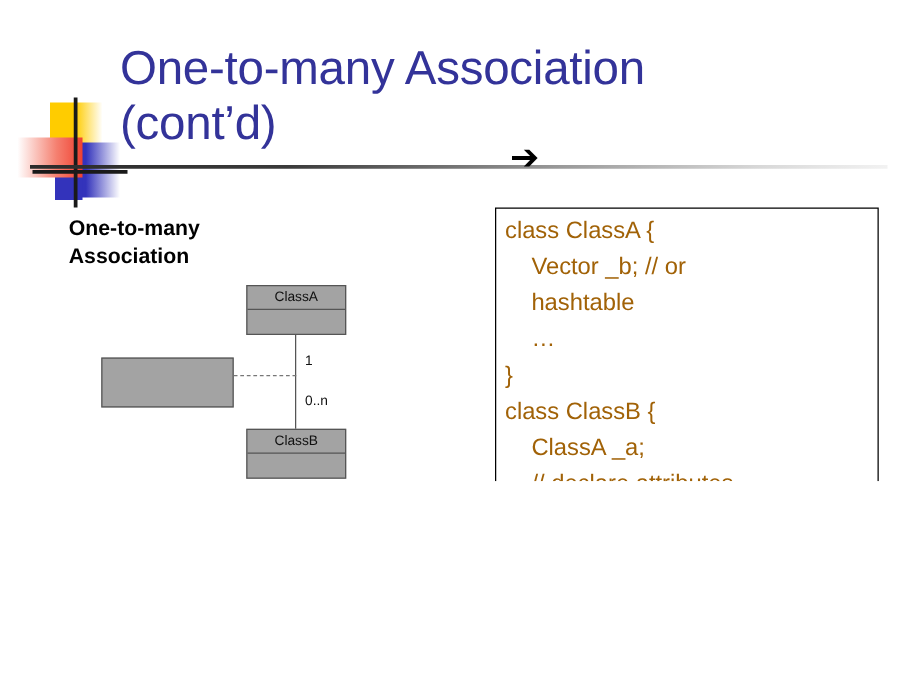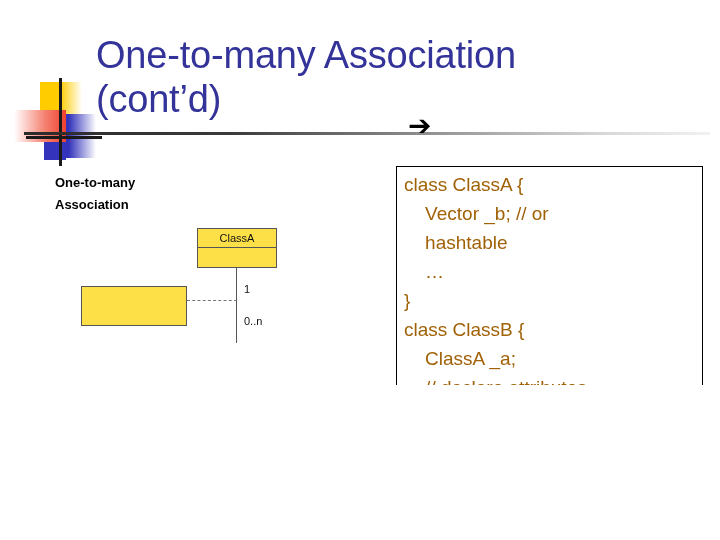--- a/index.html
+++ b/index.html
@@ -91,38 +91,38 @@
     font-family: "DejaVu Sans", sans-serif;
   }
 
   
   #caption {
     position: absolute;
     left: 55px;
     top: 172px;
     width: 200px;
     color: #000000;
-    font-size: 13px;
+    font-size: 17px;
     line-height: 22px;
     font-weight: bold;
     white-space: pre-line;
   }
 
   
   #uml {
     position: absolute;
     left: 70px;
     top: 220px;
     width: 310px;
     height: 175px;
   }
   .uml-box {
     position: absolute;
     border: 1px solid #555555;
-    background: #fde047;
+    background: #a3a3a3;
     box-sizing: border-box;
   }
   .uml-box .hdr {
     height: 19px;
     border-bottom: 1px solid #555555;
     display: flex;
     align-items: center;
     justify-content: center;
     font-size: 11px;
     color: #111111;
@@ -215,20 +215,24 @@
   <div id="uml">
     <div class="uml-box" id="box-classA">
       <div class="hdr">ClassA</div>
       <div class="body"></div>
     </div>
 
     <div class="uml-box" id="box-assoc">
       <div class="body"></div>
     </div>
 
+    <div class="uml-box" id="box-classB">
+      <div class="hdr">ClassB</div>
+      <div class="body"></div>
+    </div>
 
     <div class="uml-line-v"></div>
     <div class="uml-line-dash"></div>
 
     <div class="uml-mult" id="mult-one">1</div>
     <div class="uml-mult" id="mult-n">0..n</div>
   </div>
 
   <div id="code-box"></div>
   <div id="code-text">class ClassA {

